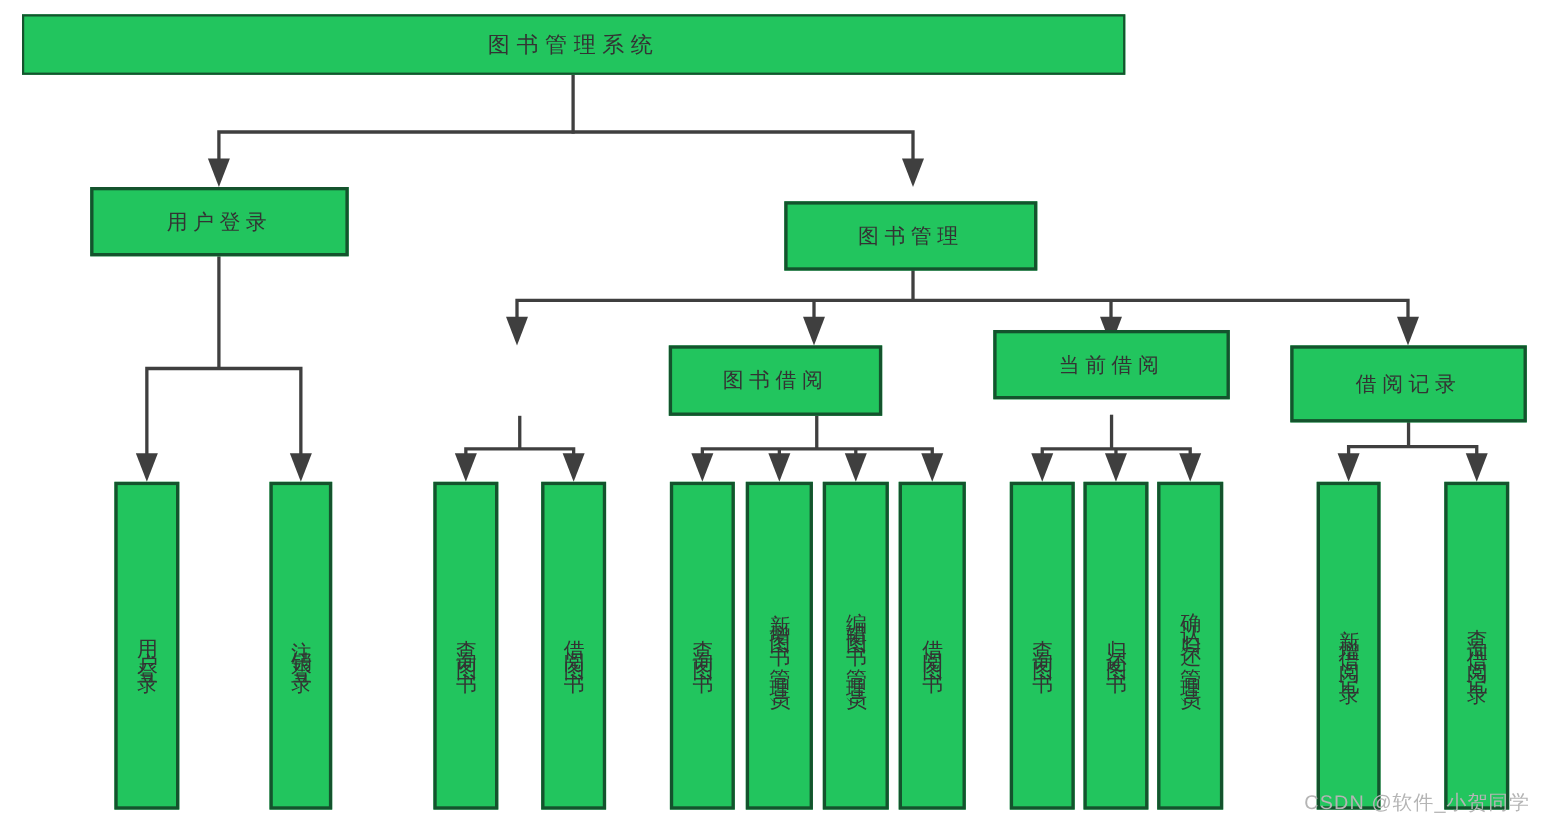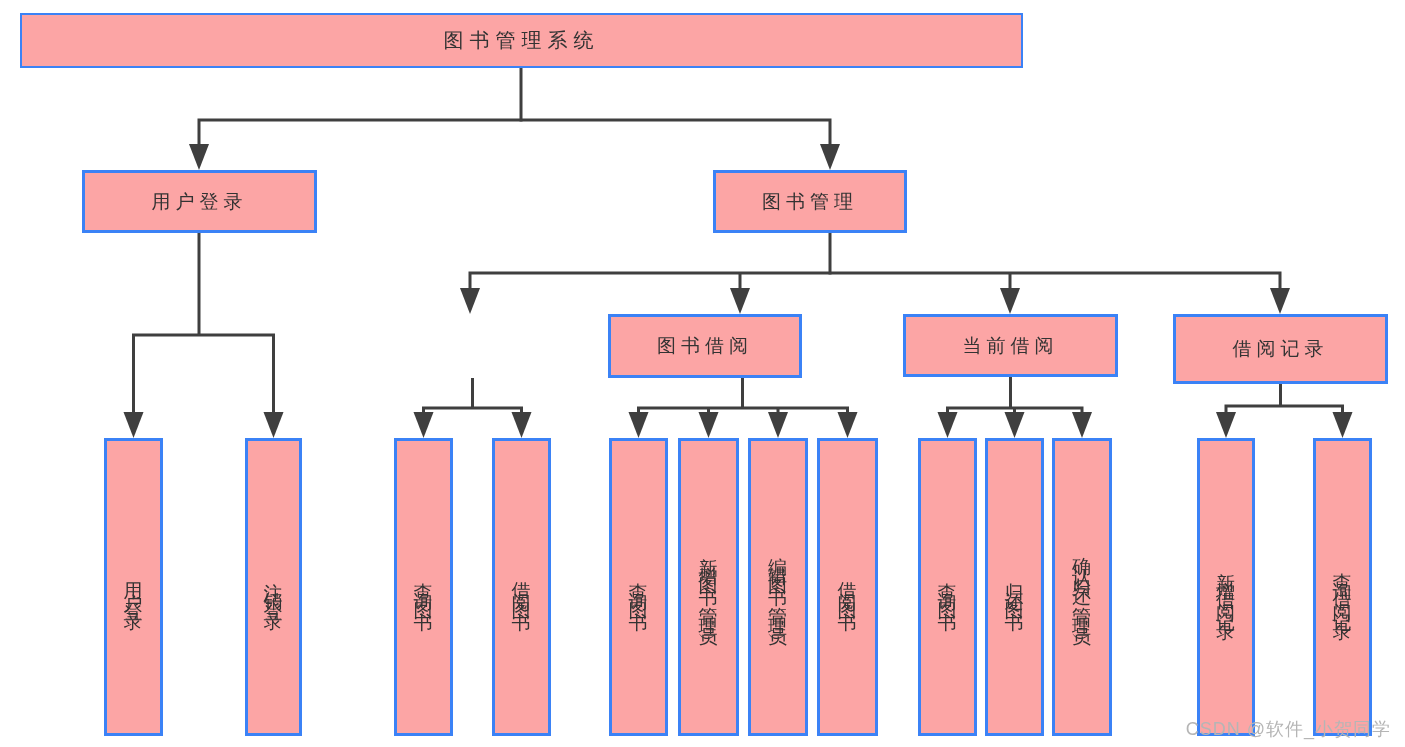--- a/index.html
+++ b/index.html
@@ -2,22 +2,22 @@
 <html lang="zh"><head>
 <meta charset="utf-8">
 <style>
   html,body{margin:0;padding:0;background:#ffffff;}
   body{font-family:"Liberation Sans","DejaVu Sans",sans-serif;}
   #stage{position:relative;width:1405px;height:747px;background:#ffffff;overflow:hidden;}
   #wires{position:absolute;left:0;top:0;width:1405px;height:747px;}
   #wires path{stroke:#3f3f3f;stroke-width:3;fill:none;}
   #wires polygon{fill:#3f3f3f;stroke:none;}
   .box{
-    position:absolute;box-sizing:border-box;background:#fca5a5;
-    border:3px solid #3b82f6;color:#333333;
+    position:absolute;box-sizing:border-box;background:#22c55e;
+    border:3px solid #14532d;color:#333333;
     display:flex;align-items:center;justify-content:center;
     z-index:2;
   }
   .box.h{font-size:19px;letter-spacing:5px;white-space:nowrap;}
   .box.root{border-width:2.5px;font-size:20px;letter-spacing:6px;}
   .box.v .vtext{
     writing-mode:vertical-lr;text-orientation:mixed;
     font-size:19px;letter-spacing:10px;line-height:1;
     white-space:nowrap;color:#333333;
   }
@@ -82,24 +82,24 @@
       <path d="M1280.5 377 V406"></path>
       <path d="M1226 413 V406 H1342.5 V413"></path>
       <polygon points="1216,412 1236,412 1226,438"></polygon>
       <polygon points="1332.5,412 1352.5,412 1342.5,438"></polygon>
     </g>
   </svg>
 
   <div class="box h root" style="left:20px;top:13px;width:1003px;height:55px">图书管理系统</div>
 
   <div class="box h" style="left:82px;top:170px;width:235px;height:63px">用户登录</div>
-  <div class="box h" style="left:713px;top:170px;width:194px;height:63px">图书管理</div>
+  <div class="box h" style="left:713px;top:183px;width:230px;height:63px">图书管理</div>
 
   <div class="box h" style="left:608px;top:314px;width:194px;height:64px">图书借阅</div>
-  <div class="box h" style="left:903px;top:314px;width:215px;height:63px">当前借阅</div>
+  <div class="box h" style="left:903px;top:300px;width:215px;height:63px">当前借阅</div>
   <div class="box h" style="left:1173px;top:314px;width:215px;height:70px">借阅记录</div>
 
   <div class="box v" style="left:104px;top:438px;width:59px;height:298px">
     <span class="vtext">用户登录</span>
   </div>
   <div class="box v" style="left:245px;top:438px;width:57px;height:298px">
     <span class="vtext">注销登录</span>
   </div>
 
   <div class="box v" style="left:394px;top:438px;width:59px;height:298px">

